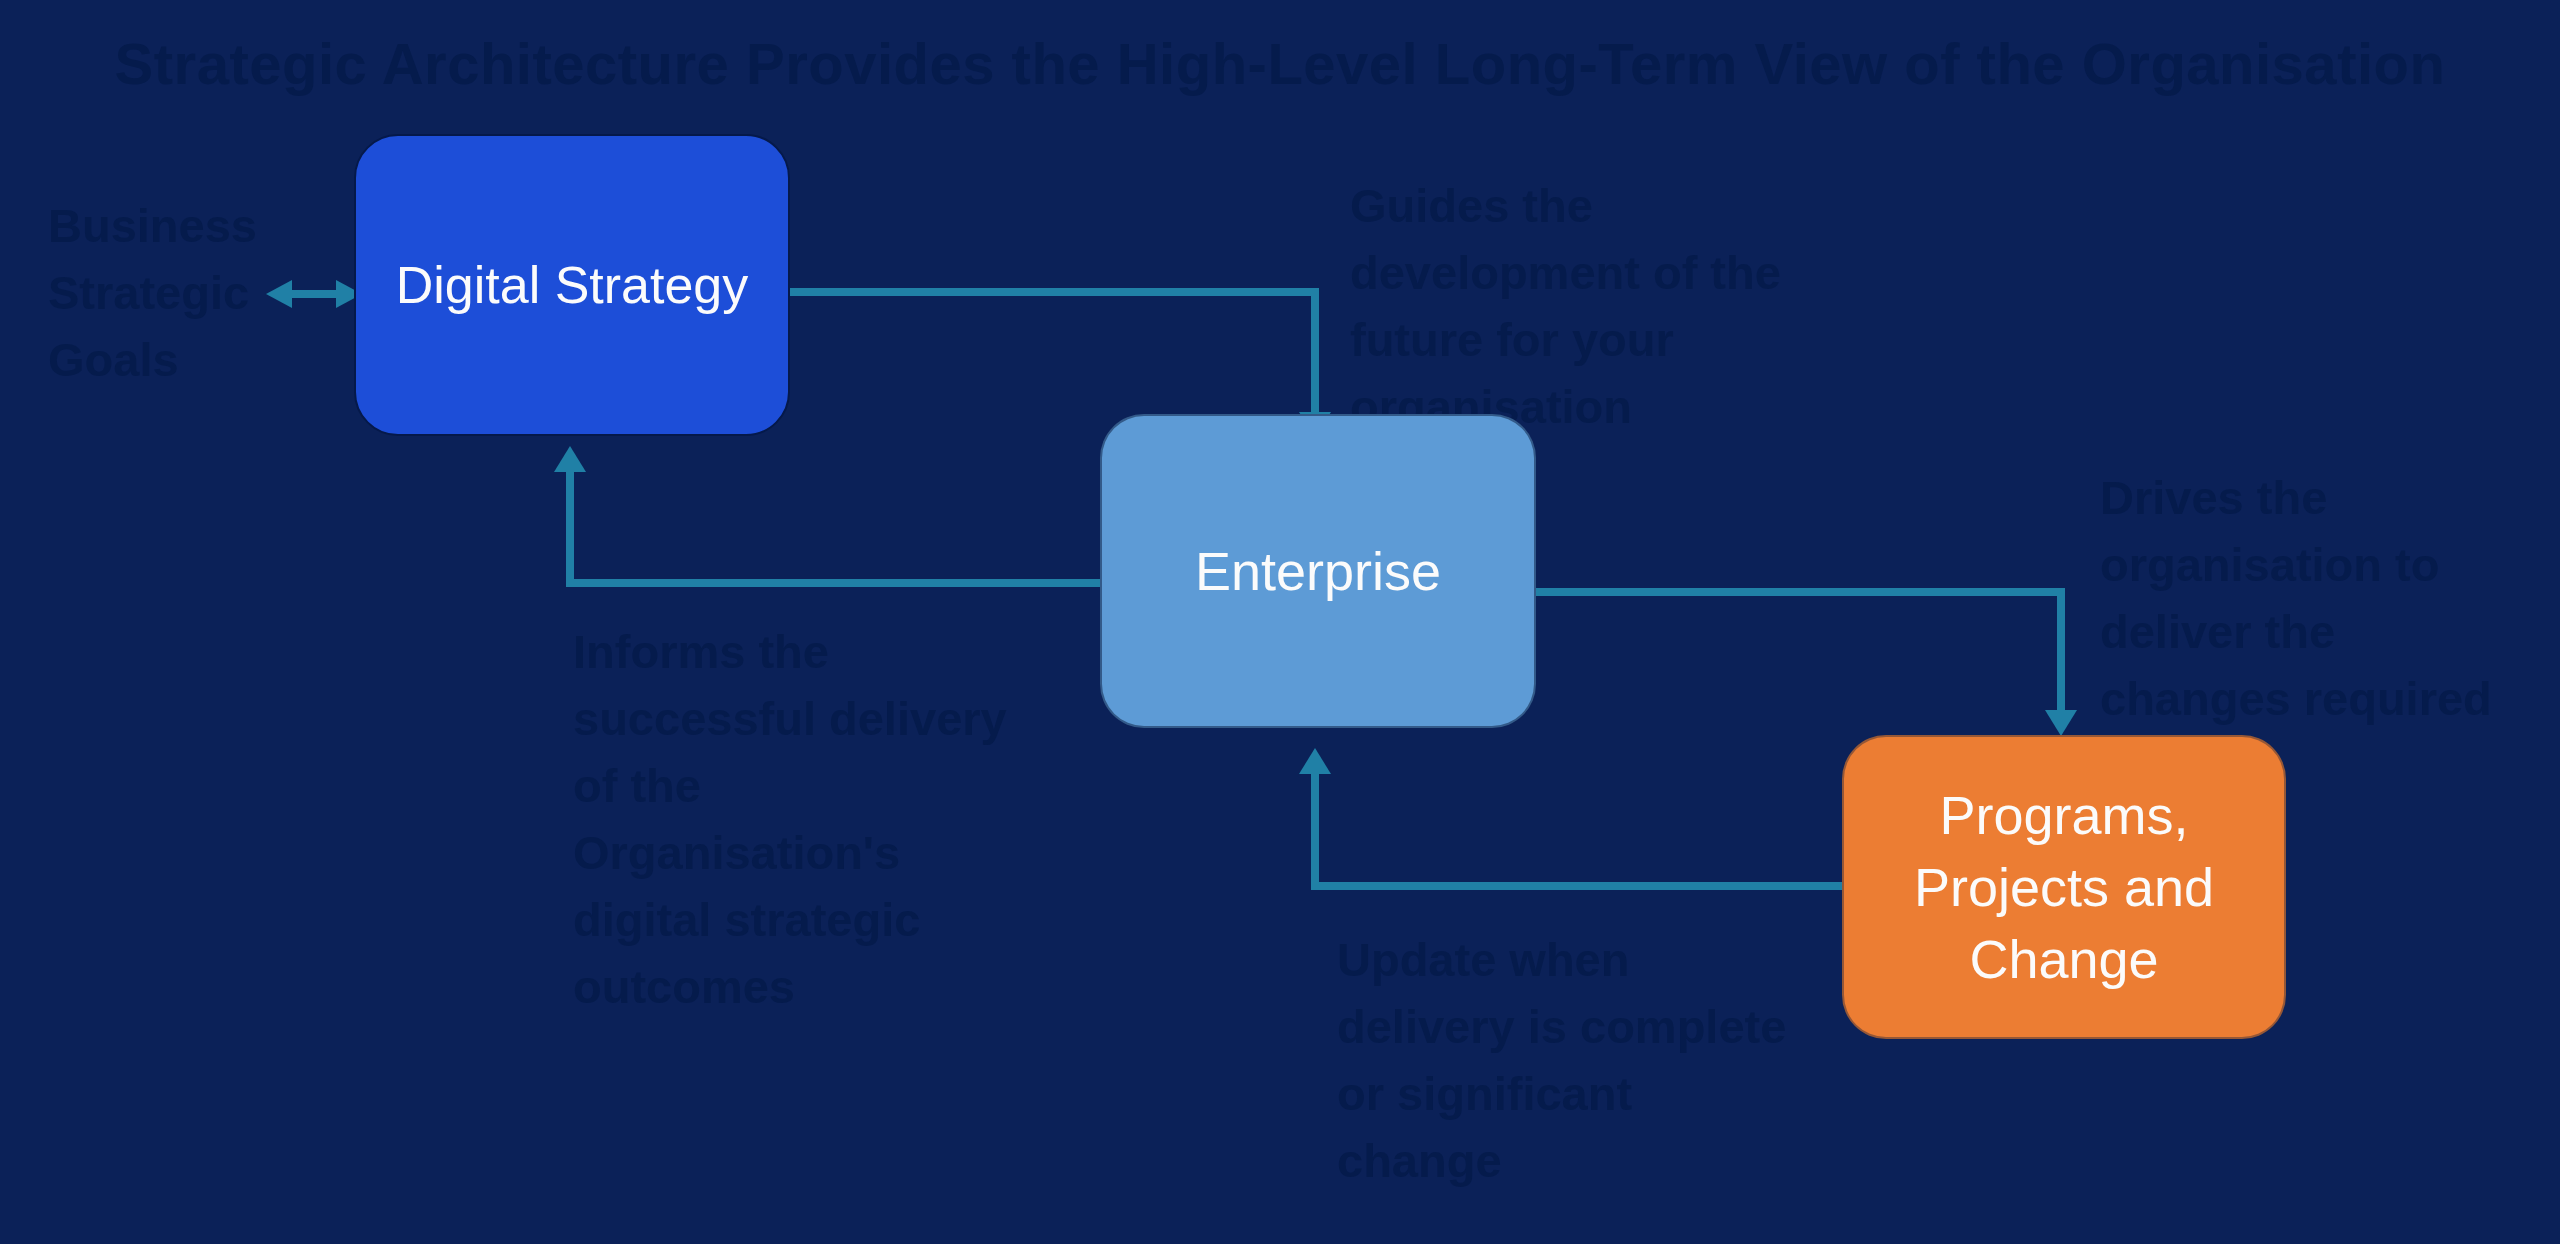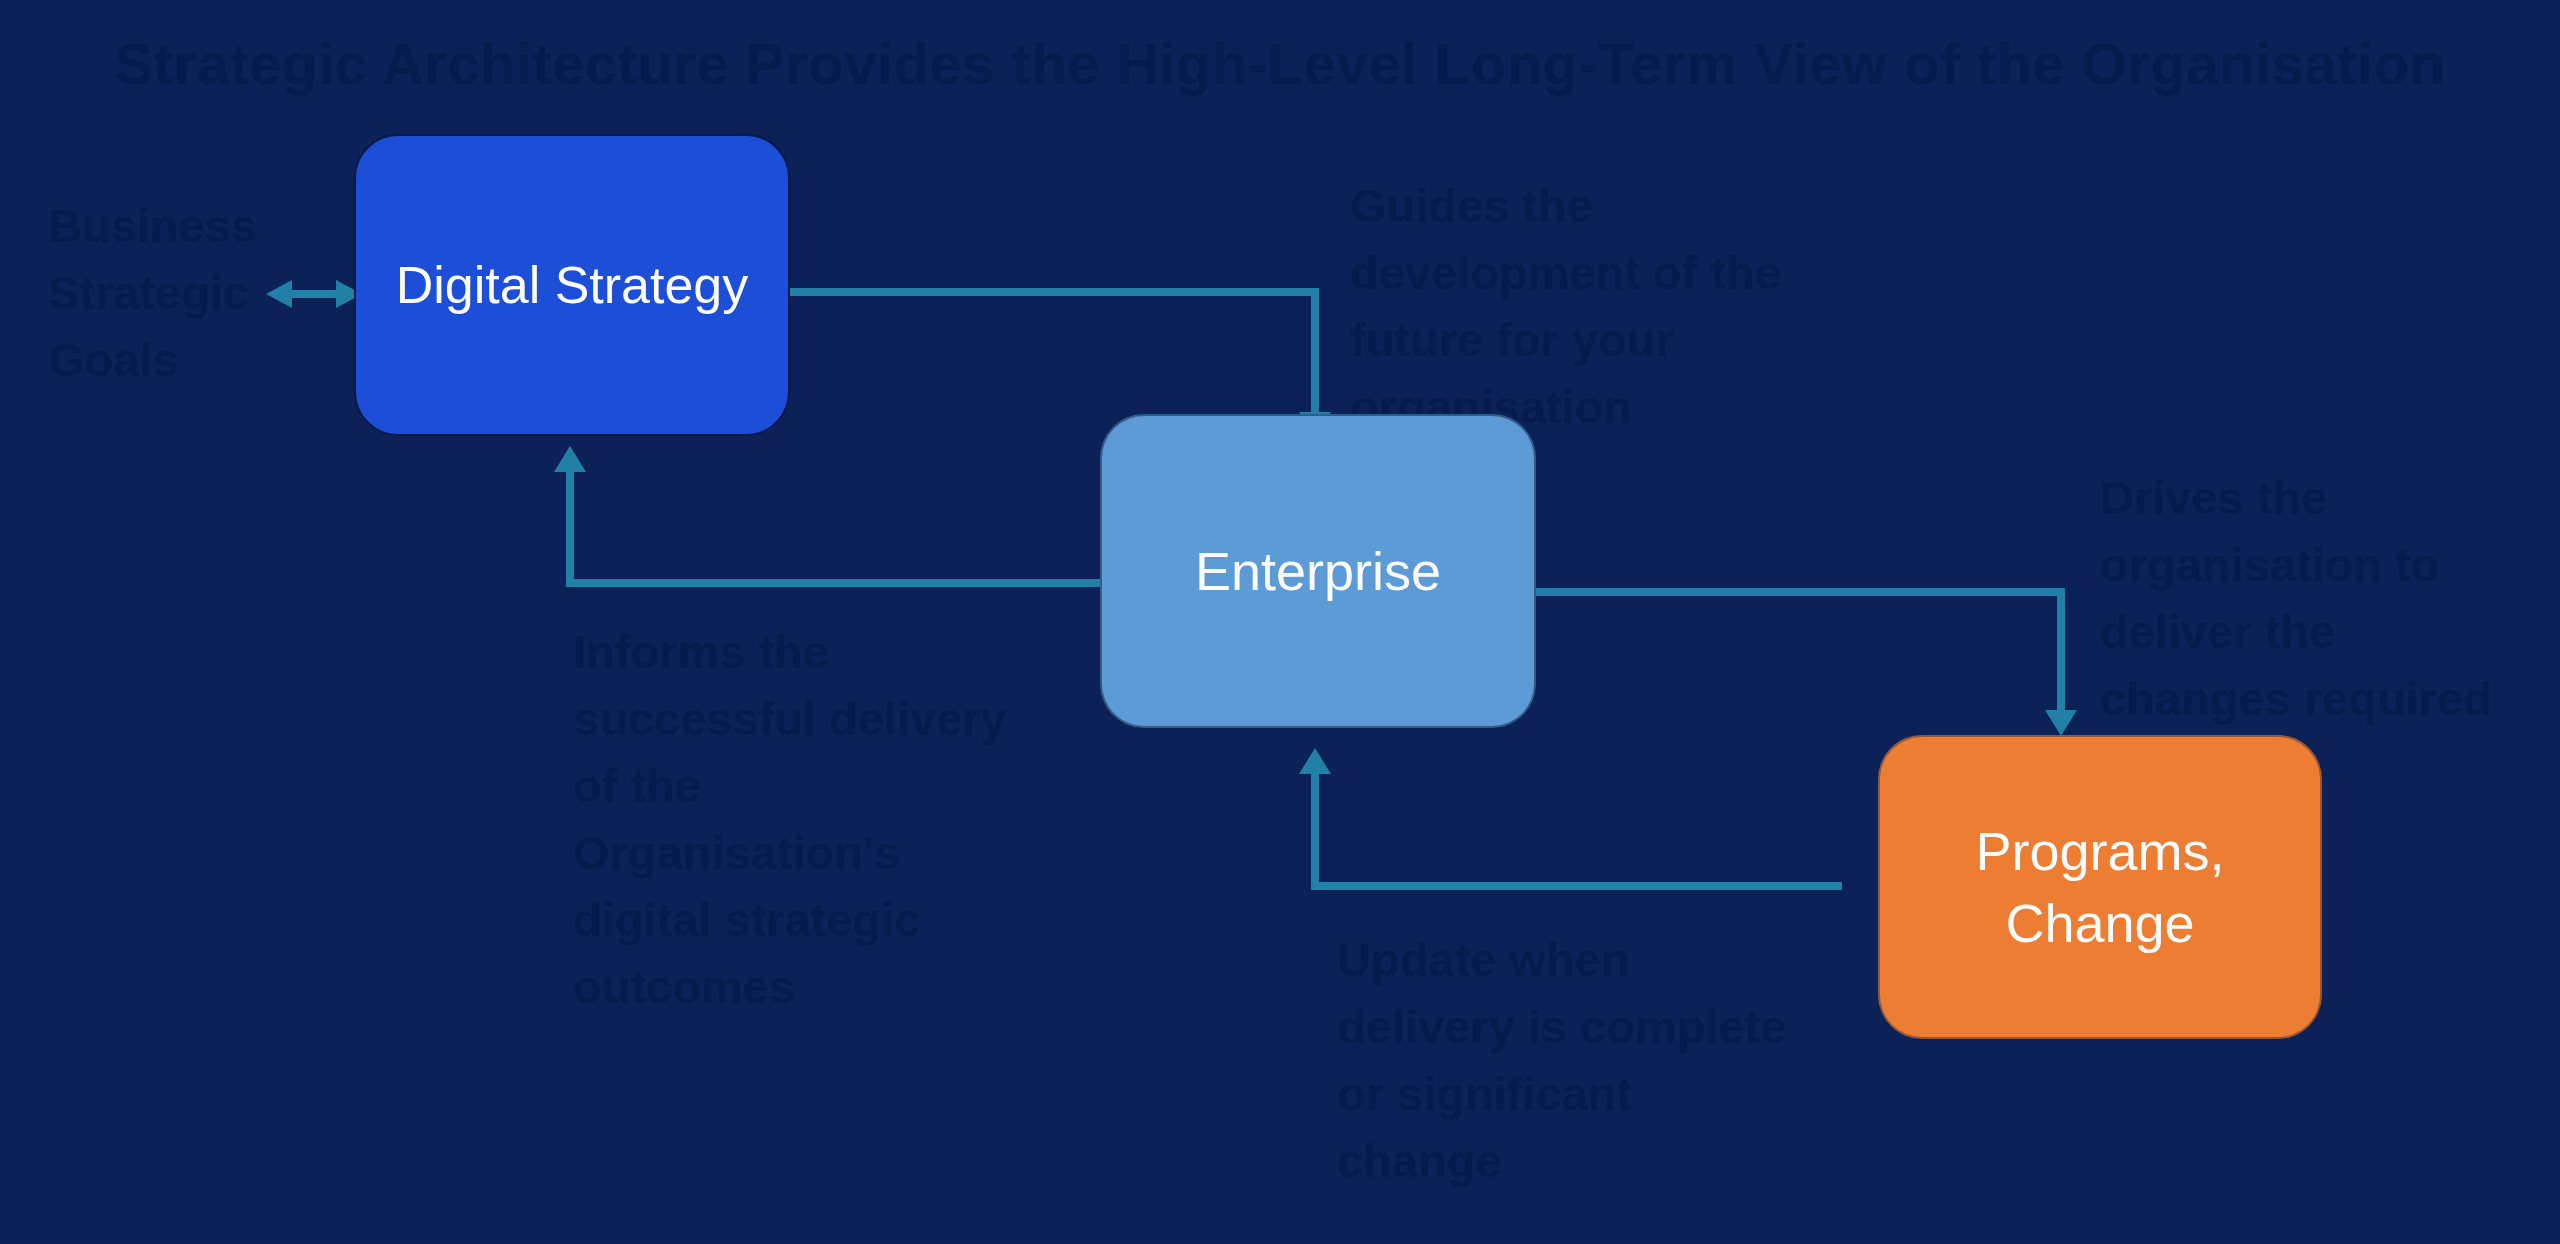--- a/index.html
+++ b/index.html
@@ -59,21 +59,20 @@
     left: 1100px; top: 414px;
     width: 432px; height: 310px;
     background: #5d9bd6;
     border: 2px solid rgba(10, 26, 60, 0.5);
   }
   .node-ppc {
     left: 1842px; top: 735px;
     width: 440px; height: 300px;
     background: #ec7d33;
     border: 2px solid rgba(20, 30, 60, 0.4);
-    margin-left: 36px;
   }
   .connector-layer {
     position: absolute;
     left: 0; top: 0;
     width: 2560px;
     height: 1244px;
     pointer-events: none;
   }
   .connector-layer polyline {
     fill: none;
@@ -164,16 +163,17 @@
   <div class="node node-ds">
     <div>Digital Strategy</div>
   </div>
 
   <div class="node node-ea">
     <div>Enterprise</div>
   </div>
 
   <div class="node node-ppc">
     <div>Programs,</div>
+    <div>Projects and</div>
     <div>Change</div>
   </div>
 
 </div>
 
 </body></html>

